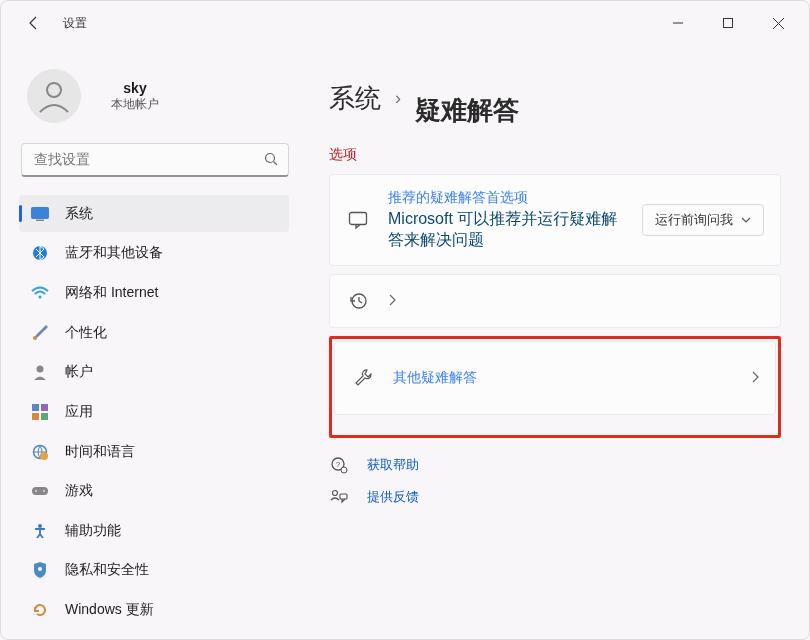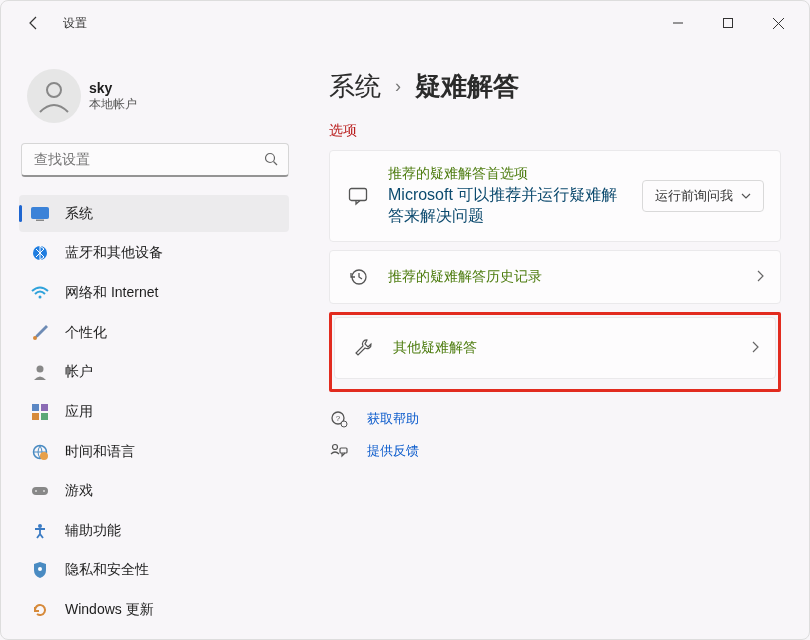--- a/index.html
+++ b/index.html
@@ -55,22 +55,23 @@
   }
   .sidebar {
     width: 300px;
     padding: 10px 0 10px 18px;
     display: flex;
     flex-direction: column;
   }
   .user-block {
     display: flex;
     align-items: center;
-    gap: 8px;
+    gap: 30px;
     padding: 14px 0 20px 8px;
+    text-align: center;
   }
   .avatar {
     width: 54px;
     height: 54px;
     border-radius: 50%;
     background: #e6e6e6;
     display: flex;
     align-items: center;
     justify-content: center;
   }
@@ -142,21 +143,21 @@
   .breadcrumb {
     display: flex;
     align-items: center;
     gap: 14px;
     font-size: 26px;
     color: #2b2b2b;
     margin-bottom: 18px;
   }
   .crumb-sep { color: #777; font-size: 18px; }
   .crumb-parent { cursor: pointer; }
-  .crumb-current { font-weight: 600; }
+  .crumb-current { font-weight: 600; margin-top: 24px; }
   .section-label { font-size: 14px; color: #b91c1c; margin-bottom: 10px; }
   .card {
     background: #fdfcfd;
     border: 1px solid #eae9eb;
     border-radius: 4px;
     padding: 14px 16px;
     display: flex;
     align-items: center;
     gap: 18px;
     margin-bottom: 8px;
@@ -164,42 +165,42 @@
   }
   .card-icon {
     width: 24px;
     height: 24px;
     display: flex;
     align-items: center;
     justify-content: center;
     flex-shrink: 0;
   }
   .card-body { flex: 1; }
-  .card-title { font-size: 14px; color: #4d7c0f; }
+  .card-title { font-size: 14px; color: #3b82f6; }
   .card-sub { font-size: 16px; color: #0c4a6e; margin-top: 2px; max-width: 260px; }
   .card-action {
     font-size: 13px;
     color: #333;
     display: flex;
     align-items: center;
     gap: 8px;
     padding: 6px 12px;
     border: 1px solid #d9d9d9;
     border-radius: 4px;
     cursor: pointer;
     background: #fdfcfd;
   }
   .card-arrow { color: #666; flex-shrink: 0; }
   .highlight-box {
     border: 3px solid #e22b1f;
     border-radius: 2px;
     padding: 2px;
     margin-bottom: 10px;
   }
-  .highlight-box .card { margin-bottom: 8px; height: 62px; }
+  .highlight-box .card { margin-bottom: 18px; height: 74px; }
   .help-links { margin-top: 18px; display: flex; flex-direction: column; gap: 14px; }
   .help-link {
     display: flex;
     align-items: center;
     gap: 18px;
     font-size: 13px;
     color: #0b5bcc;
     cursor: pointer;
   }
   .help-link .help-icon { color: #555; width: 20px; display: flex; justify-content: center; }
@@ -394,23 +395,20 @@
     </div>
 
     <div class="card">
       <div class="card-icon">
         <svg width="20" height="20" viewBox="0 0 20 20">
             <circle cx="11" cy="10" r="7" stroke="#555" stroke-width="1.3" fill="none"></circle>
             <path d="M11 6 V10 L14 12" stroke="#555" stroke-width="1.3" fill="none"></path>
             <path d="M3 6 L3 10 L7 10" stroke="#555" stroke-width="1.3" fill="none"></path>
           </svg>
       </div>
-      <div class="card-body">
-        <div class="card-title">推荐的疑难解答历史记录</div>
-      </div>
       <div class="card-arrow">
         <svg width="8" height="12" viewBox="0 0 8 12">
             <path d="M2 1 L7 6 L2 11" stroke="#666" stroke-width="1.2" fill="none"></path>
           </svg>
       </div>
     </div>
 
     <div class="highlight-box">
       <div class="card">
         <div class="card-icon">

